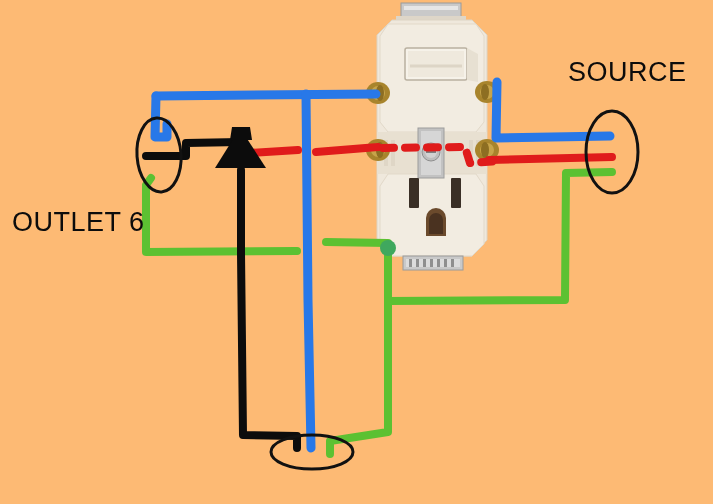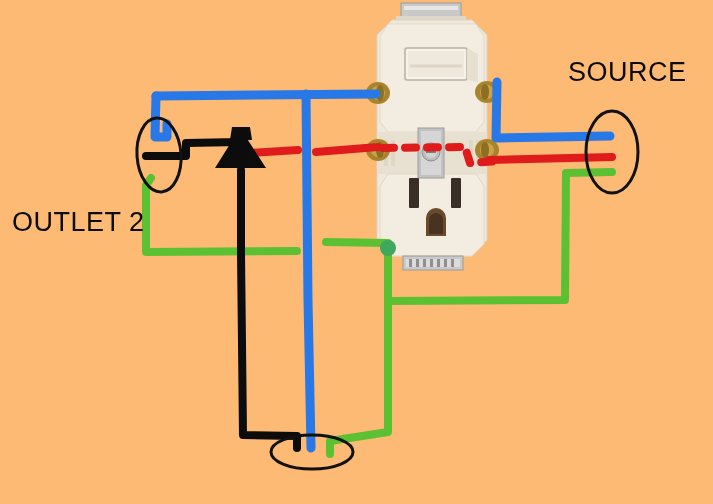--- a/index.html
+++ b/index.html
@@ -180,16 +180,16 @@
     <g>
       <ellipse cx="612" cy="152" rx="26" ry="41" fill="none" stroke="#111111" stroke-width="3"></ellipse>
       <ellipse cx="159" cy="155" rx="22" ry="37" fill="none" stroke="#111111" stroke-width="3" transform="rotate(-4 159 155)"></ellipse>
       <ellipse cx="312" cy="452" rx="41" ry="17" fill="none" stroke="#111111" stroke-width="3"></ellipse>
     </g>
 
   </svg>
 
   <div class="label-text" id="label-source">SOURCE</div>
 
-  <div class="label-text" id="label-outlet2">OUTLET 2</div>
+  <div class="label-text" id="label-outlet2">OUTLET 6</div>
 
 
 </div>
 
 </body></html>

